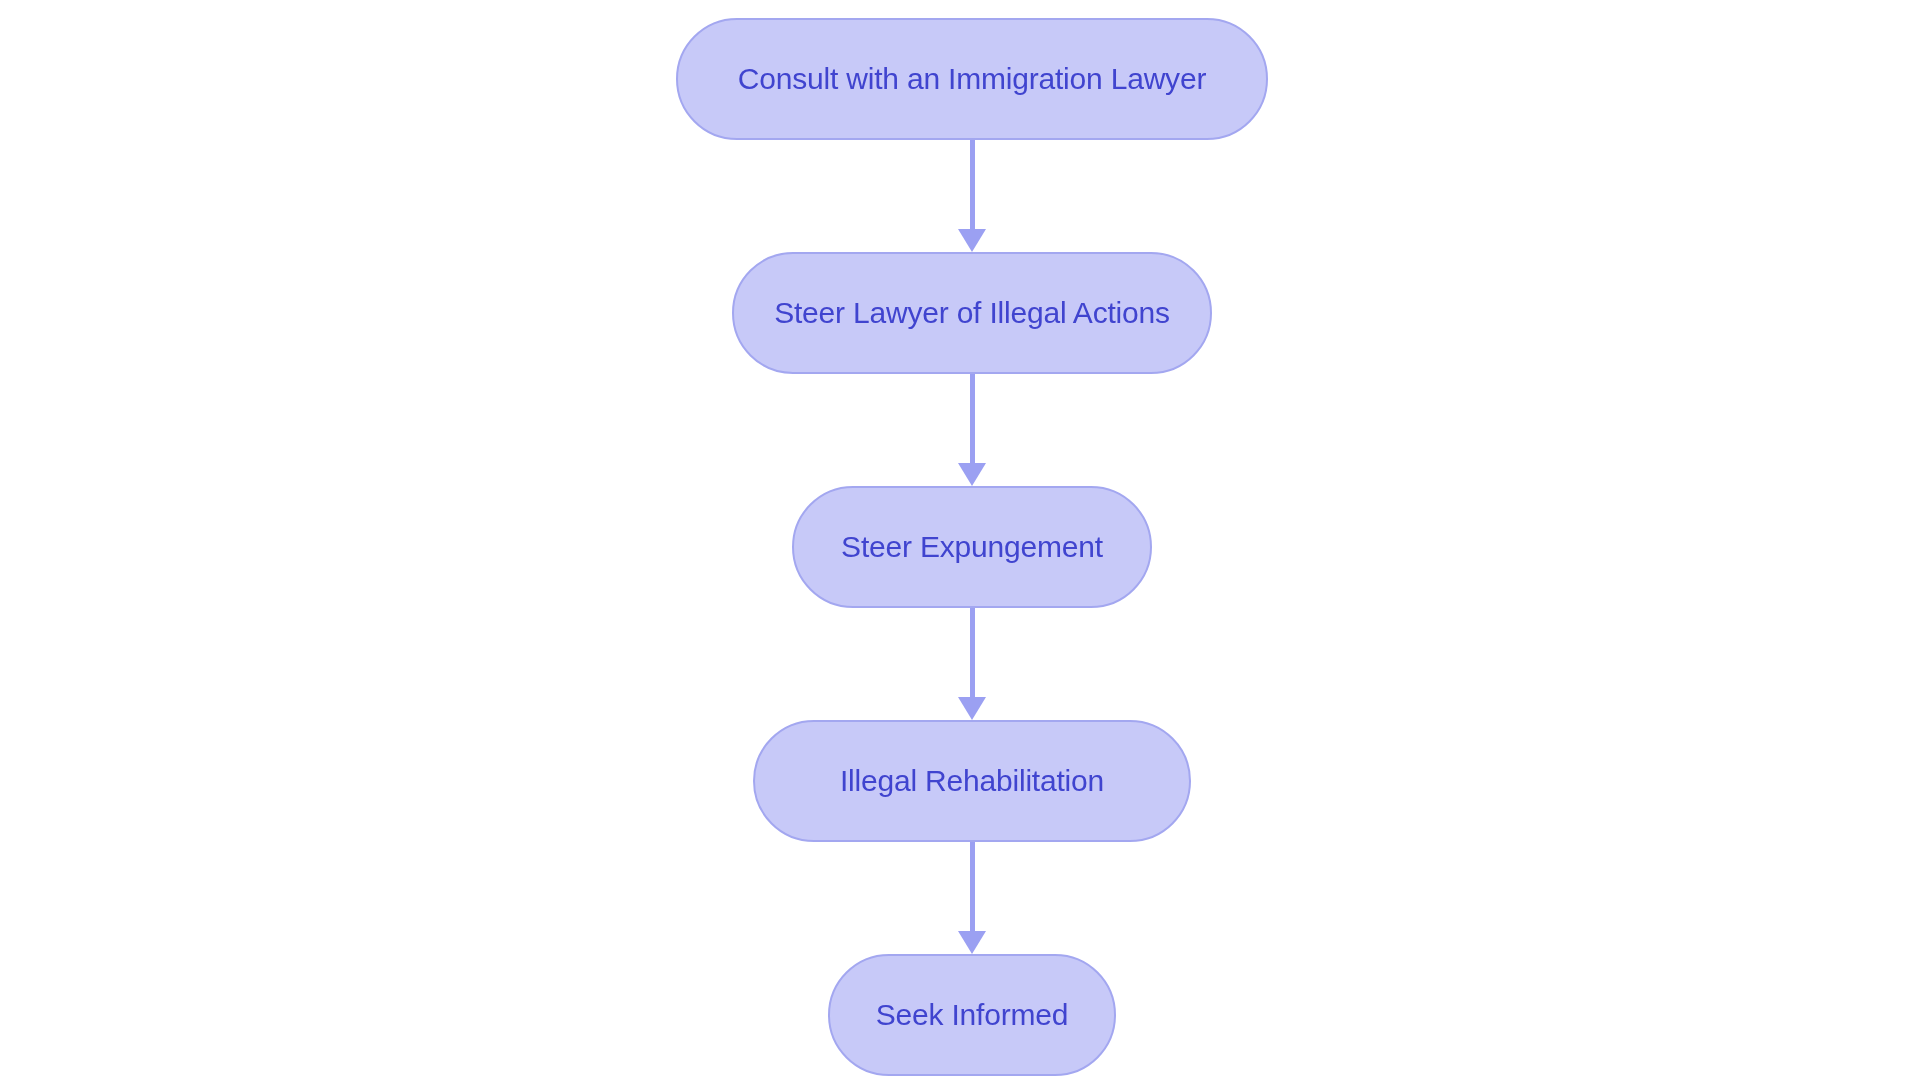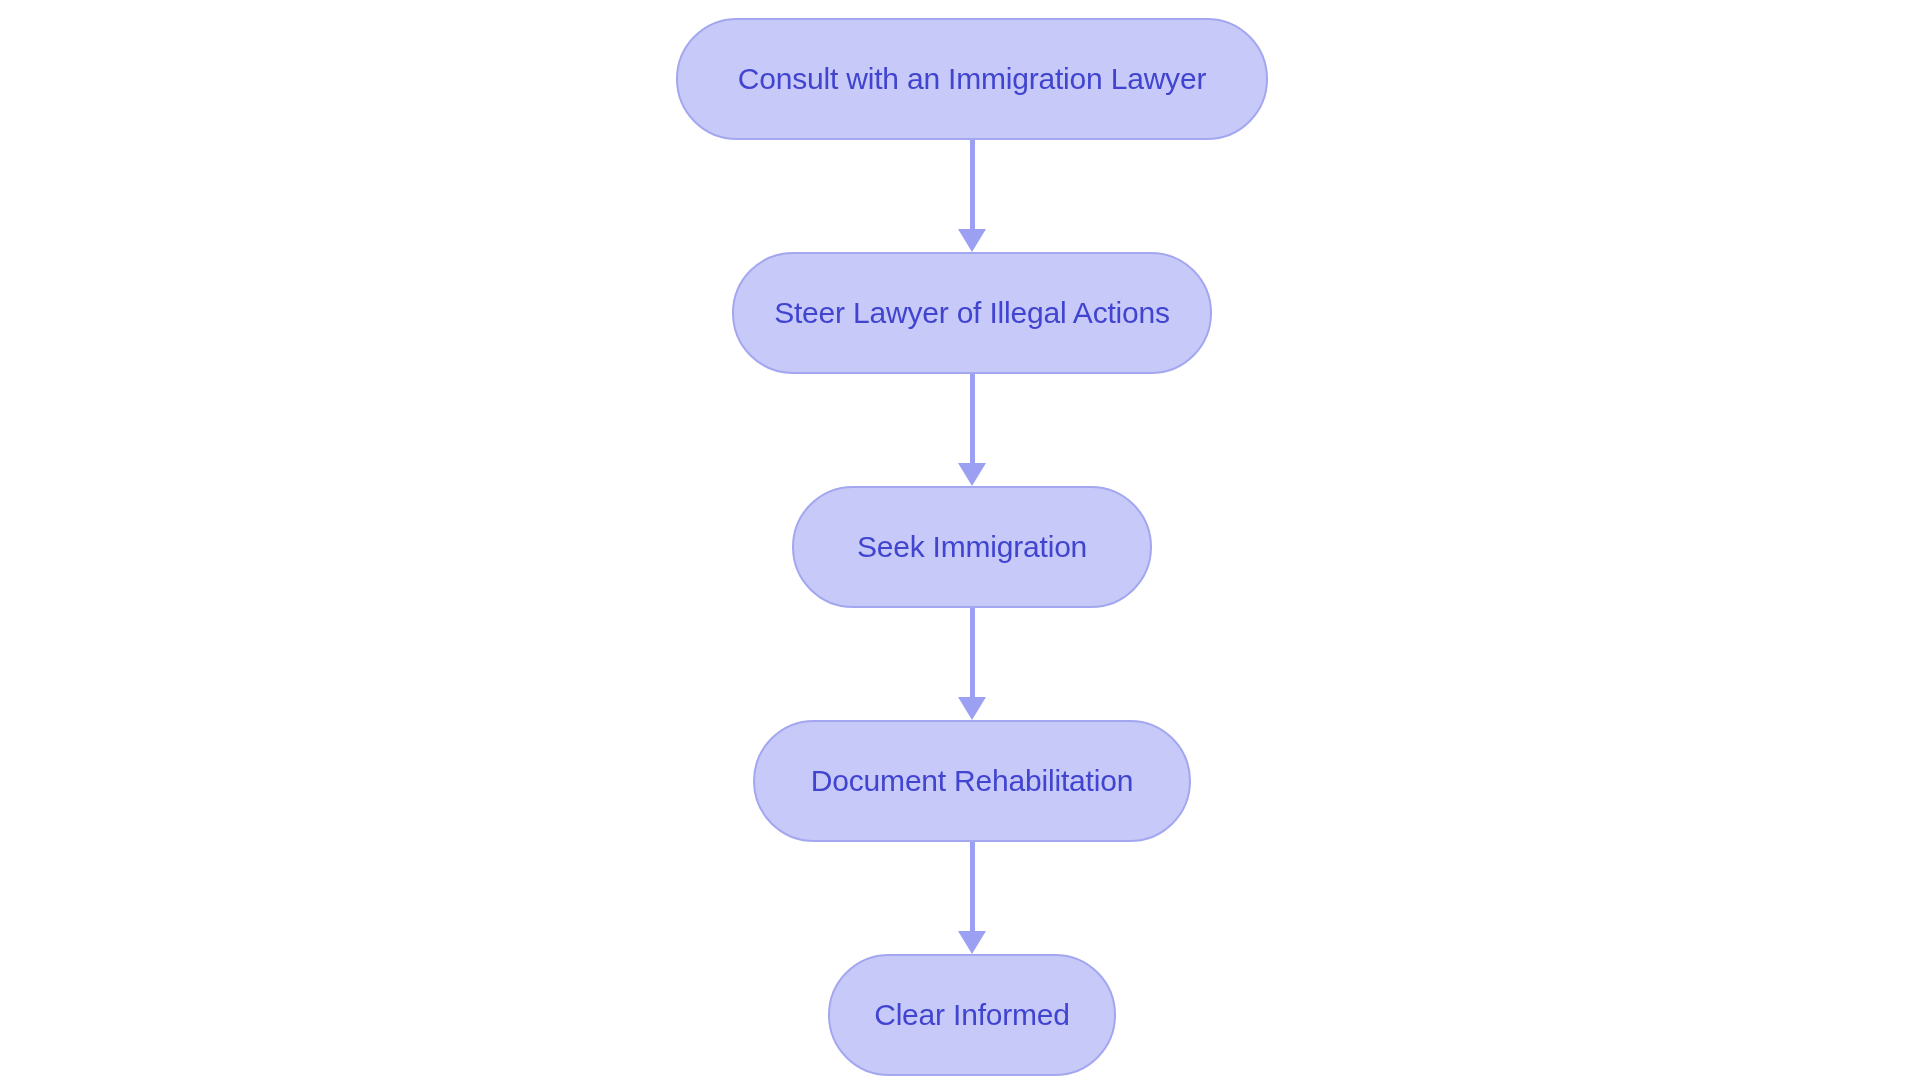--- a/index.html
+++ b/index.html
@@ -89,34 +89,34 @@
   <div class="node" id="node-1">
     <span class="label">Steer Lawyer of Illegal Actions</span>
   </div>
 
   <div class="arrow" id="arrow-1">
     <div class="shaft"></div>
     <div class="head"></div>
   </div>
 
   <div class="node" id="node-2">
-    <span class="label">Seek Immigration</span>
+    <span class="label">Steer Expungement</span>
   </div>
 
   <div class="arrow" id="arrow-2">
     <div class="shaft"></div>
     <div class="head"></div>
   </div>
 
   <div class="node" id="node-3">
-    <span class="label">Document Rehabilitation</span>
+    <span class="label">Illegal Rehabilitation</span>
   </div>
 
   <div class="arrow" id="arrow-3">
     <div class="shaft"></div>
     <div class="head"></div>
   </div>
 
   <div class="node" id="node-4">
-    <span class="label">Clear Informed</span>
+    <span class="label">Seek Informed</span>
   </div>
 
 </div>
 
 </body></html>

